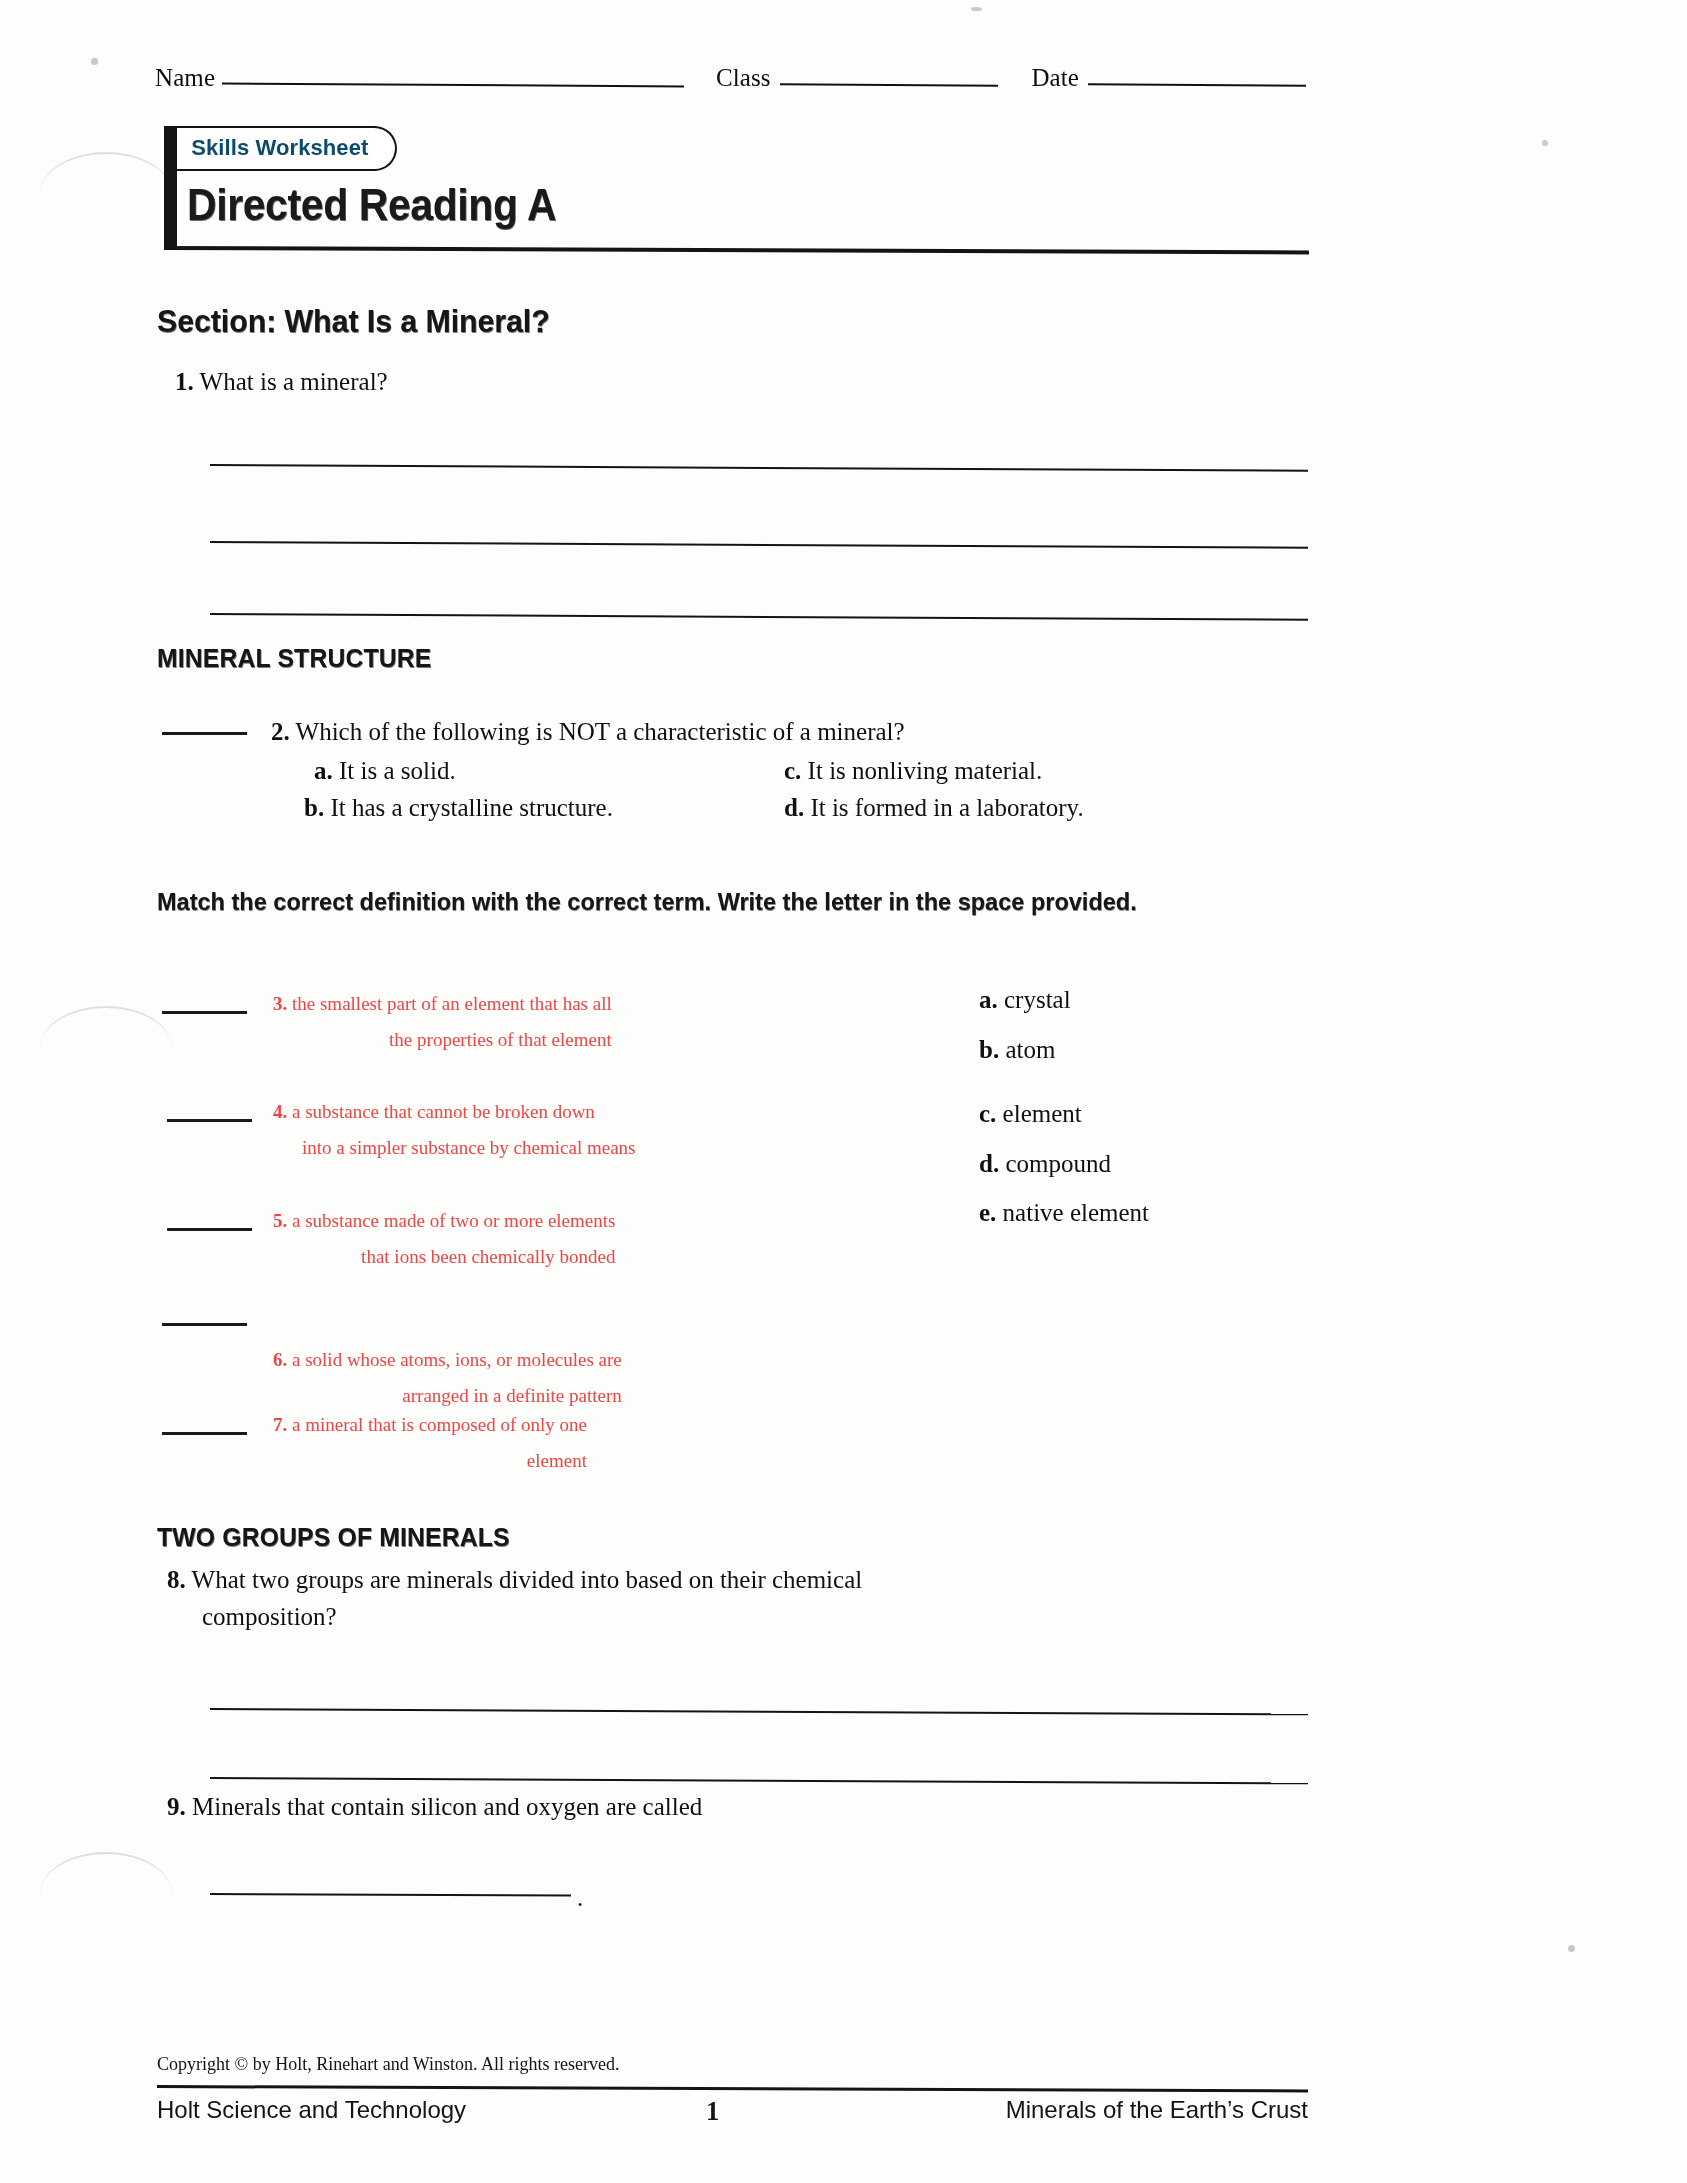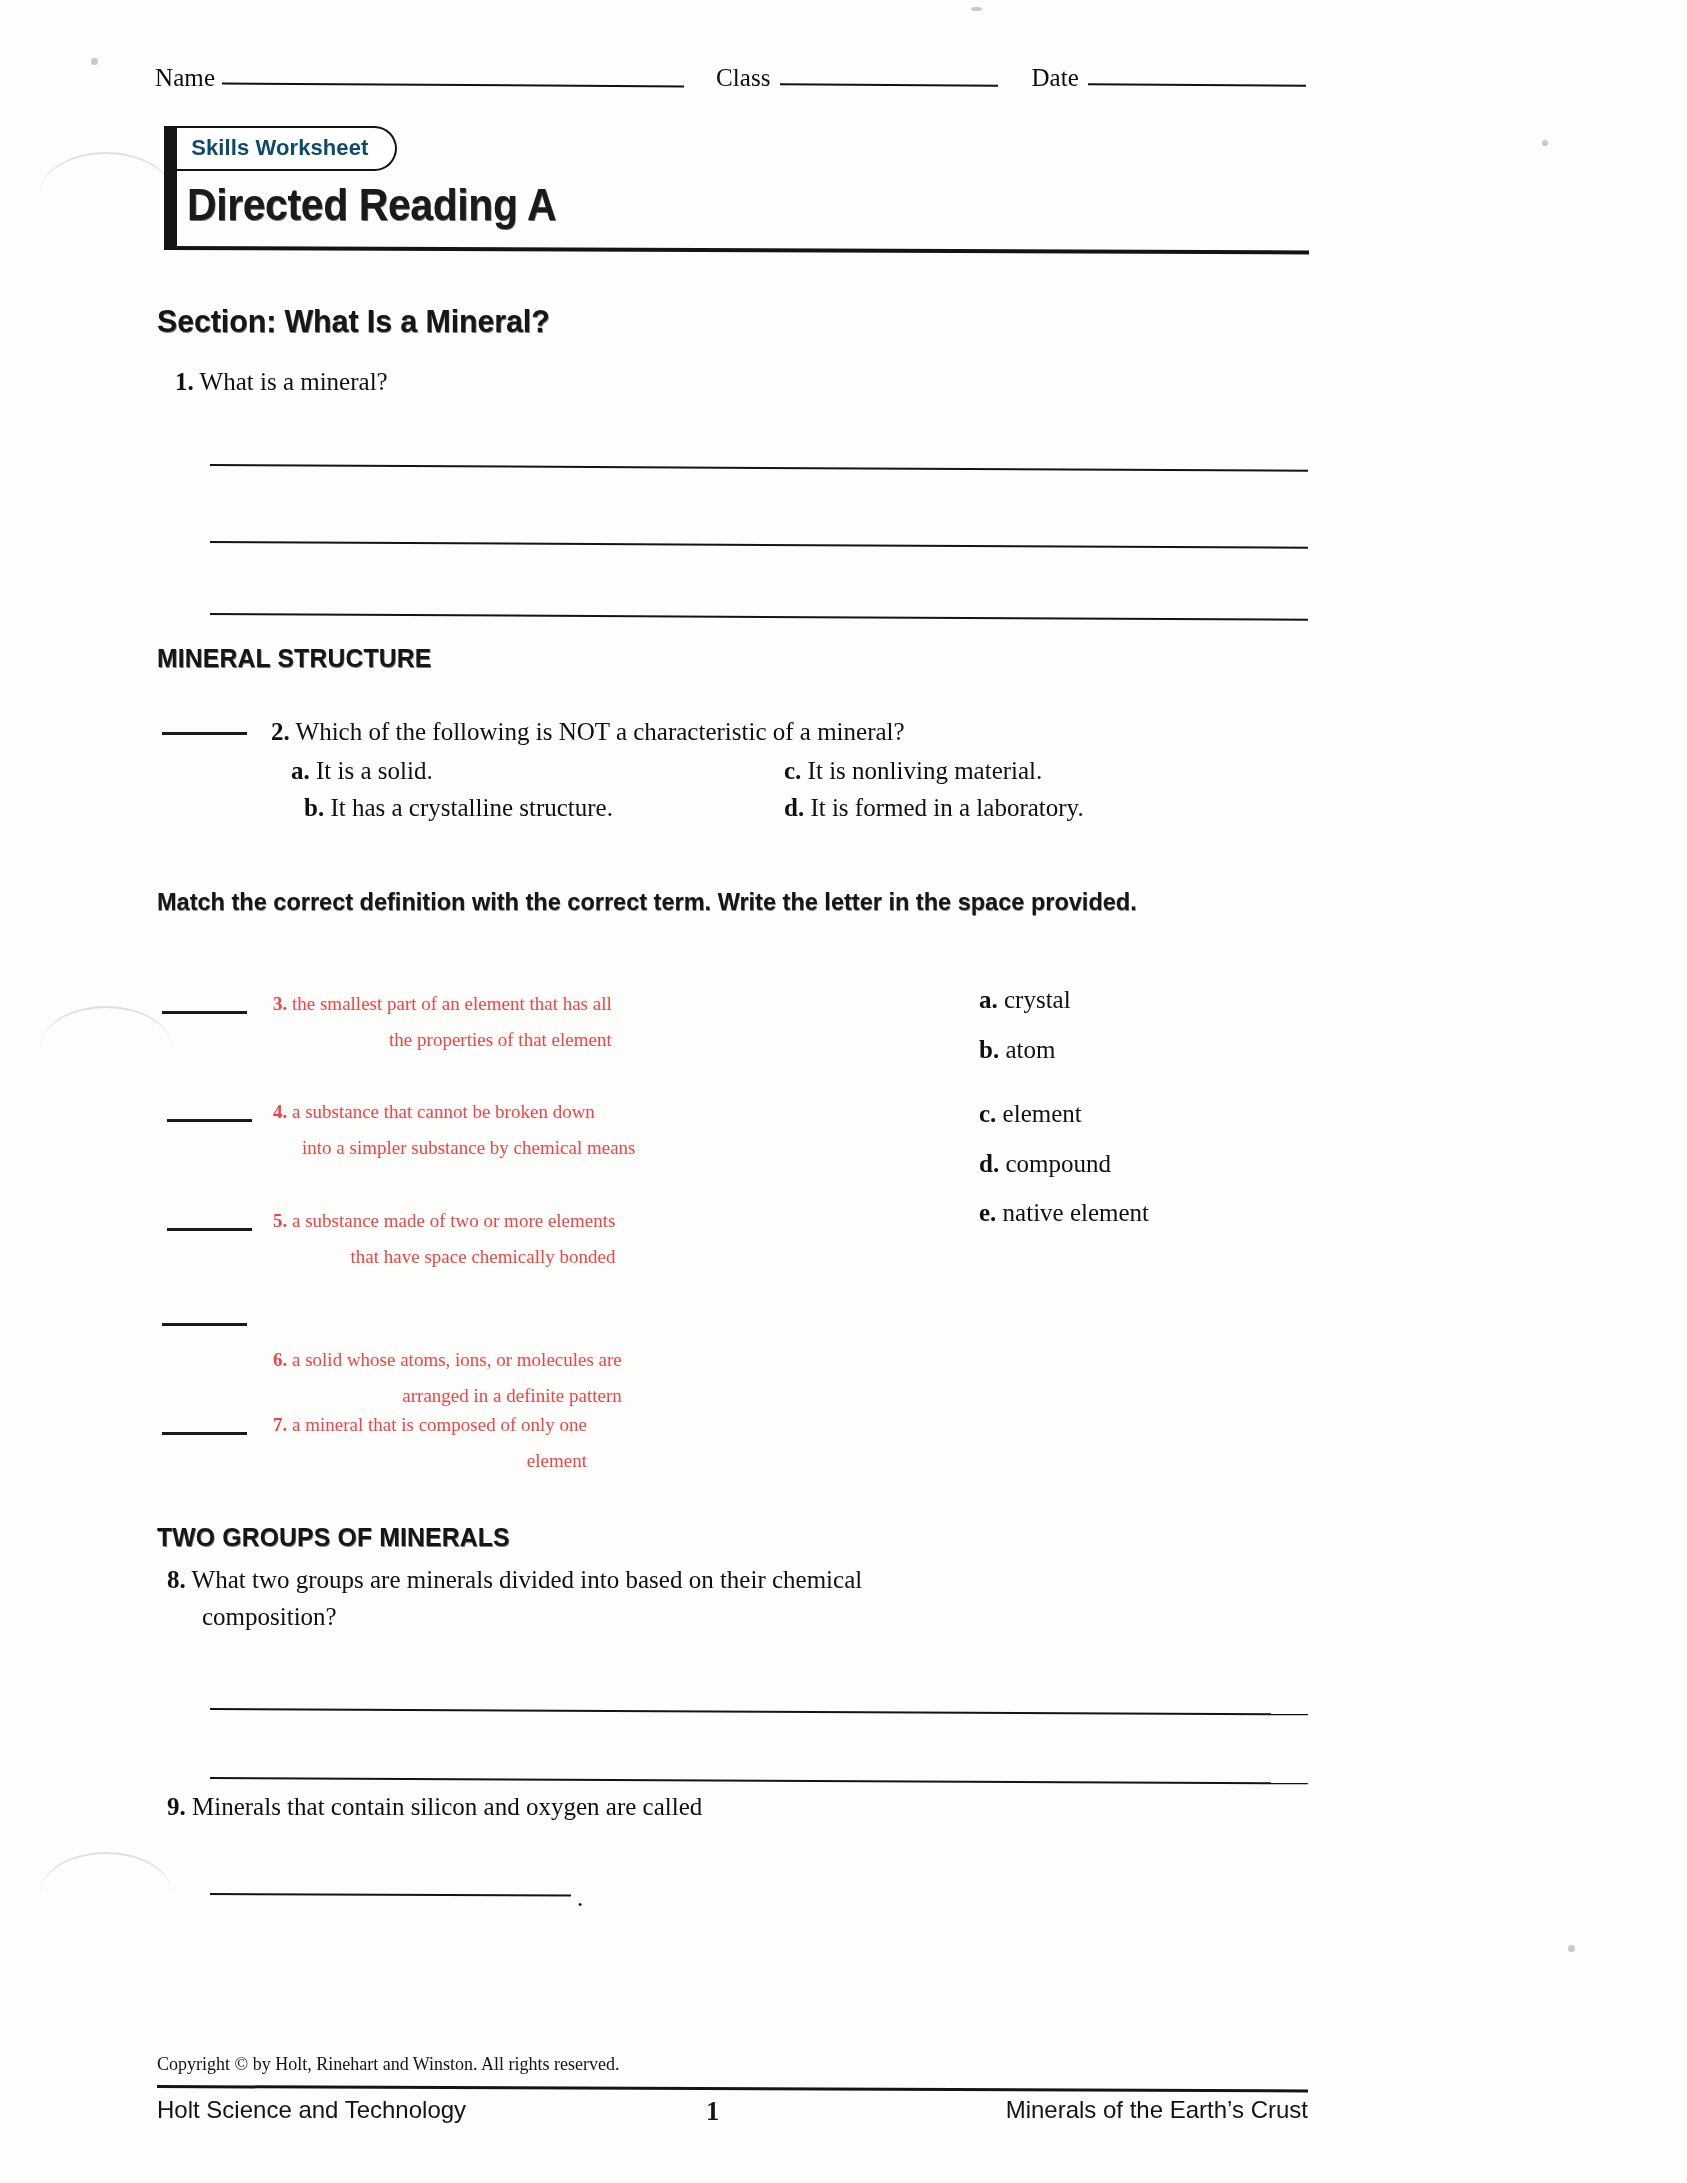--- a/index.html
+++ b/index.html
@@ -147,21 +147,21 @@
   }
   .q b { font-weight: 700; }
 
   .q1       { left: 175px; top: 363px; }
   .q8l1     { left: 167px; top: 1561px; }
   .q8l2     { left: 202px; top: 1598px; }
   .q9       { left: 167px; top: 1788px; }
 
   
   .q2-stem  { left: 271px; top: 713px; }
-  .q2-a     { left: 291px; top: 752px; }
+  .q2-a     { left: 314px; top: 752px; }
   .q2-b     { left: 304px; top: 789px; }
   .q2-c     { left: 784px; top: 752px; }
   .q2-d     { left: 784px; top: 789px; }
 
   
   .match-instr {
     position: absolute;
     left: 157px;
     top: 885px;
     width: 1125px;
@@ -350,21 +350,21 @@
   <div class="mi m4">
     <div><b>4.</b>
       <span>a substance that cannot be broken down</span></div>
     <div class="mi-l2">into a simpler substance by chemical means</div>
   </div>
 
   <div class="blank b5"></div>
   <div class="mi m5">
     <div><b>5.</b>
       <span>a substance made of two or more elements</span></div>
-    <div class="mi-l2">that have space chemically bonded</div>
+    <div class="mi-l2">that ions been chemically bonded</div>
   </div>
 
   <div class="blank b6"></div>
   <div class="mi m6">
     <div><b>6.</b>
       <span>a solid whose atoms, ions, or molecules are</span></div>
     <div class="mi-l2">arranged in a definite pattern</div>
   </div>
 
   <div class="blank b7"></div>

